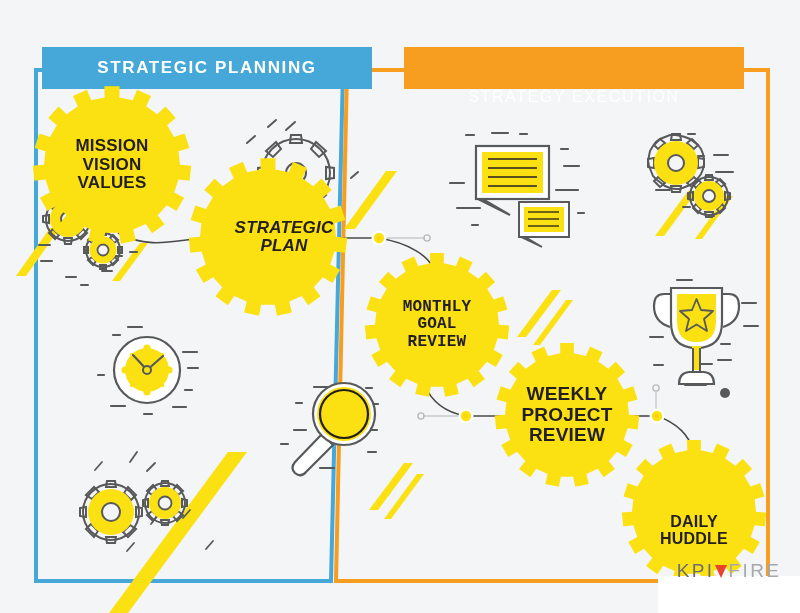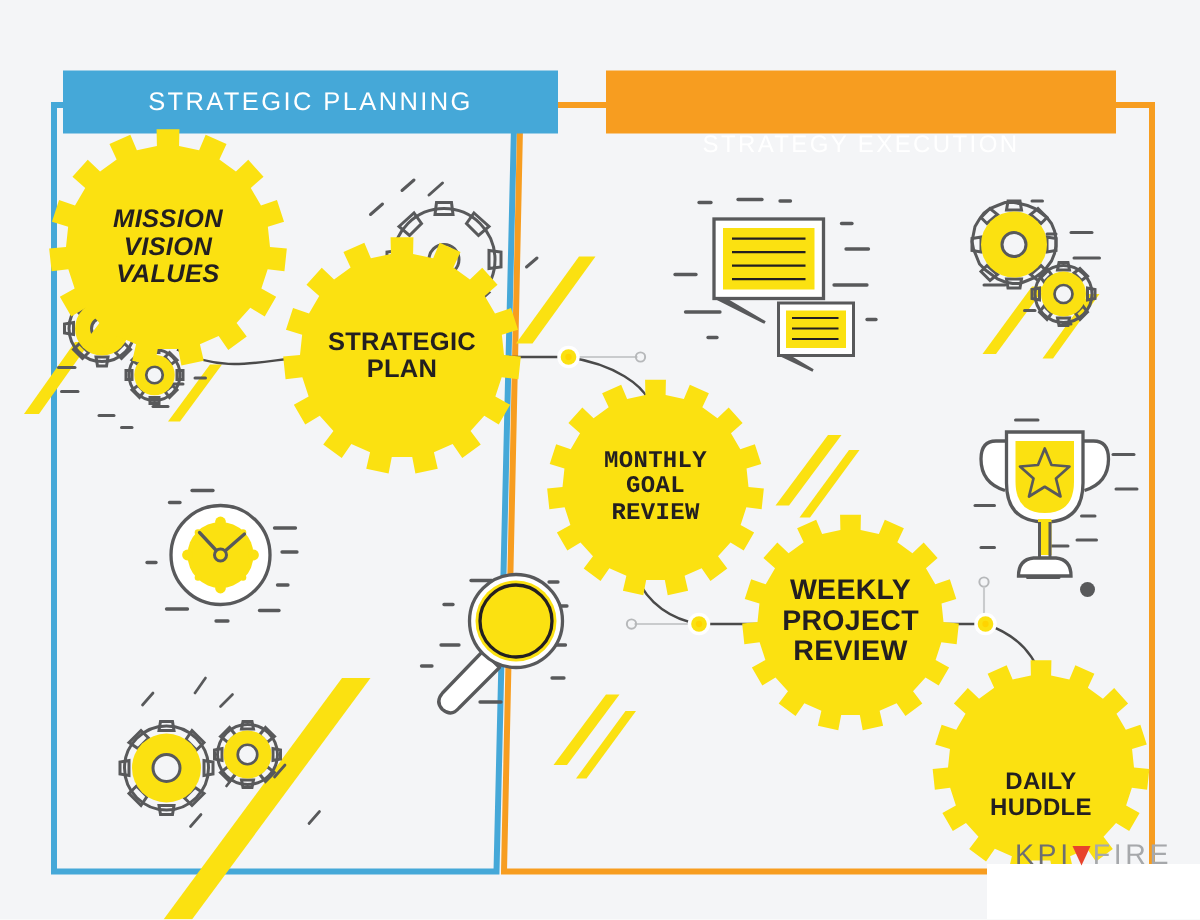--- a/index.html
+++ b/index.html
@@ -388,29 +388,29 @@
           <path d="M104.61,97.40L104.38,86.15L119.62,86.15L119.39,97.40L132.74,100.24L137.11,89.87L151.03,96.06L146.25,106.25L157.29,114.28L165.50,106.57L175.70,117.90L167.18,125.26L174.00,137.08L184.64,133.39L189.35,147.88L178.57,151.14L180.00,164.72L191.22,165.66L189.62,180.82L178.45,179.42L174.24,192.40L184.10,197.83L176.48,211.03L166.85,205.20L157.71,215.34L164.51,224.31L152.18,233.27L145.75,224.03L133.28,229.58L135.85,240.55L120.94,243.71L118.82,232.66L105.18,232.66L103.06,243.71L88.15,240.55L90.72,229.58L78.25,224.03L71.82,233.27L59.49,224.31L66.29,215.34L57.15,205.20L47.52,211.03L39.90,197.83L49.76,192.40L45.55,179.42L34.38,180.82L32.78,165.66L44.00,164.72L45.43,151.14L34.65,147.88L39.36,133.39L50.00,137.08L56.82,125.26L48.30,117.90L58.50,106.57L66.71,114.28L77.75,106.25L72.97,96.06L86.89,89.87L91.26,100.24L104.61,97.40Z" fill="#fbe111" stroke="none"></path>
           <path d="M260.61,169.40L260.38,158.15L275.62,158.15L275.39,169.40L288.74,172.24L293.11,161.87L307.03,168.06L302.25,178.25L313.29,186.28L321.50,178.57L331.70,189.90L323.18,197.26L330.00,209.08L340.64,205.39L345.35,219.88L334.57,223.14L336.00,236.72L347.22,237.66L345.62,252.82L334.45,251.42L330.24,264.40L340.10,269.83L332.48,283.03L322.85,277.20L313.71,287.34L320.51,296.31L308.18,305.27L301.75,296.03L289.28,301.58L291.85,312.55L276.94,315.71L274.82,304.66L261.18,304.66L259.06,315.71L244.15,312.55L246.72,301.58L234.25,296.03L227.82,305.27L215.49,296.31L222.29,287.34L213.15,277.20L203.52,283.03L195.90,269.83L205.76,264.40L201.55,251.42L190.38,252.82L188.78,237.66L200.00,236.72L201.43,223.14L190.65,219.88L195.36,205.39L206.00,209.08L212.82,197.26L204.30,189.90L214.50,178.57L222.71,186.28L233.75,178.25L228.97,168.06L242.89,161.87L247.26,172.24L260.61,169.40Z" fill="#fbe111" stroke="none"></path>
           <path d="M430.26,263.37L430.05,253.10L443.95,253.10L443.74,263.37L455.91,265.95L459.90,256.49L472.59,262.15L468.22,271.44L478.29,278.75L485.78,271.73L495.08,282.06L487.31,288.77L493.53,299.55L503.23,296.18L507.52,309.39L497.70,312.36L499.00,324.74L509.23,325.61L507.77,339.43L497.59,338.14L493.74,349.98L502.74,354.93L495.79,366.96L487.01,361.65L478.68,370.90L484.88,379.08L473.64,387.25L467.77,378.82L456.41,383.88L458.74,393.88L445.15,396.77L443.22,386.69L430.78,386.69L428.85,396.77L415.26,393.88L417.59,383.88L406.23,378.82L400.36,387.25L389.12,379.08L395.32,370.90L386.99,361.65L378.21,366.96L371.26,354.93L380.26,349.98L376.41,338.14L366.23,339.43L364.77,325.61L375.00,324.74L376.30,312.36L366.48,309.39L370.77,296.18L380.47,299.55L386.69,288.77L378.92,282.06L388.22,271.73L395.71,278.75L405.78,271.44L401.41,262.15L414.10,256.49L418.09,265.95L430.26,263.37Z" fill="#fbe111" stroke="none"></path>
           <path d="M560.26,353.37L560.05,343.10L573.95,343.10L573.74,353.37L585.91,355.95L589.90,346.49L602.59,352.15L598.22,361.44L608.29,368.75L615.78,361.73L625.08,372.06L617.31,378.77L623.53,389.55L633.23,386.18L637.52,399.39L627.70,402.36L629.00,414.74L639.23,415.61L637.77,429.43L627.59,428.14L623.74,439.98L632.74,444.93L625.79,456.96L617.01,451.65L608.68,460.90L614.88,469.08L603.64,477.25L597.77,468.82L586.41,473.88L588.74,483.88L575.15,486.77L573.22,476.69L560.78,476.69L558.85,486.77L545.26,483.88L547.59,473.88L536.23,468.82L530.36,477.25L519.12,469.08L525.32,460.90L516.99,451.65L508.21,456.96L501.26,444.93L510.26,439.98L506.41,428.14L496.23,429.43L494.77,415.61L505.00,414.74L506.30,402.36L496.48,399.39L500.77,386.18L510.47,389.55L516.69,378.77L508.92,372.06L518.22,361.73L525.71,368.75L535.78,361.44L531.41,352.15L544.10,346.49L548.09,355.95L560.26,353.37Z" fill="#fbe111" stroke="none"></path>
           <path d="M687.26,450.37L687.05,440.10L700.95,440.10L700.74,450.37L712.91,452.95L716.90,443.49L729.59,449.15L725.22,458.44L735.29,465.75L742.78,458.73L752.08,469.06L744.31,475.77L750.53,486.55L760.23,483.18L764.52,496.39L754.70,499.36L756.00,511.74L766.23,512.61L764.77,526.43L754.59,525.14L750.74,536.98L759.74,541.93L752.79,553.96L744.01,548.65L735.68,557.90L741.88,566.08L730.64,574.25L724.77,565.82L713.41,570.88L715.74,580.88L702.15,583.77L700.22,573.69L687.78,573.69L685.85,583.77L672.26,580.88L674.59,570.88L663.23,565.82L657.36,574.25L646.12,566.08L652.32,557.90L643.99,548.65L635.21,553.96L628.26,541.93L637.26,536.98L633.41,525.14L623.23,526.43L621.77,512.61L632.00,511.74L633.30,499.36L623.48,496.39L627.77,483.18L637.47,486.55L643.69,475.77L635.92,469.06L645.22,458.73L652.71,465.75L662.78,458.44L658.41,449.15L671.10,443.49L675.09,452.95L687.26,450.37Z" fill="#fbe111" stroke="none"></path>
         </g>
 
     </g>
   </svg>
 
-  <div class="hdr-text" style="left:42px;top:58px;width:330px;font-size:17px;">STRATEGIC PLANNING</div>
+  <div class="hdr-text" style="left:42px;top:58px;width:330px;font-size:17px;font-weight:bold;">STRATEGIC PLANNING</div>
 
   <div class="hdr-text" style="left:404px;top:64px;width:340px;font-size:16px;margin-top:24px;">STRATEGY EXECUTION</div>
 
   <div id="gear-labels">
-      <div class="lbl" style="left: 44px; top: 97px; width: 136px; height: 136px; display: flex; align-items: center; justify-content: center; font-size: 17px; font-style: italic;">MISSION
+      <div class="lbl" style="left: 44px; top: 97px; width: 136px; height: 136px; display: flex; align-items: center; justify-content: center; font-size: 17px;">MISSION
 VISION
 VALUES</div>
-      <div class="lbl" style="left: 200px; top: 169px; width: 136px; height: 136px; display: flex; align-items: center; justify-content: center; font-size: 17px;">STRATEGIC
+      <div class="lbl" style="left: 216px; top: 169px; width: 136px; height: 136px; display: flex; align-items: center; justify-content: center; font-size: 17px; font-style: italic;">STRATEGIC
 PLAN</div>
       <div class="lbl" style="left: 375px; top: 263px; width: 124px; height: 124px; display: flex; align-items: center; justify-content: center; font-size: 16px; font-family: Liberation Mono, monospace;">MONTHLY
 GOAL
 REVIEW</div>
       <div class="lbl" style="left: 505px; top: 353px; width: 124px; height: 124px; display: flex; align-items: center; justify-content: center; font-size: 19px;">WEEKLY
 PROJECT
 REVIEW</div>
       <div class="lbl" style="left: 632px; top: 468px; width: 124px; height: 124px; display: flex; align-items: center; justify-content: center; font-size: 16px;">DAILY
 HUDDLE</div>
     </div>

